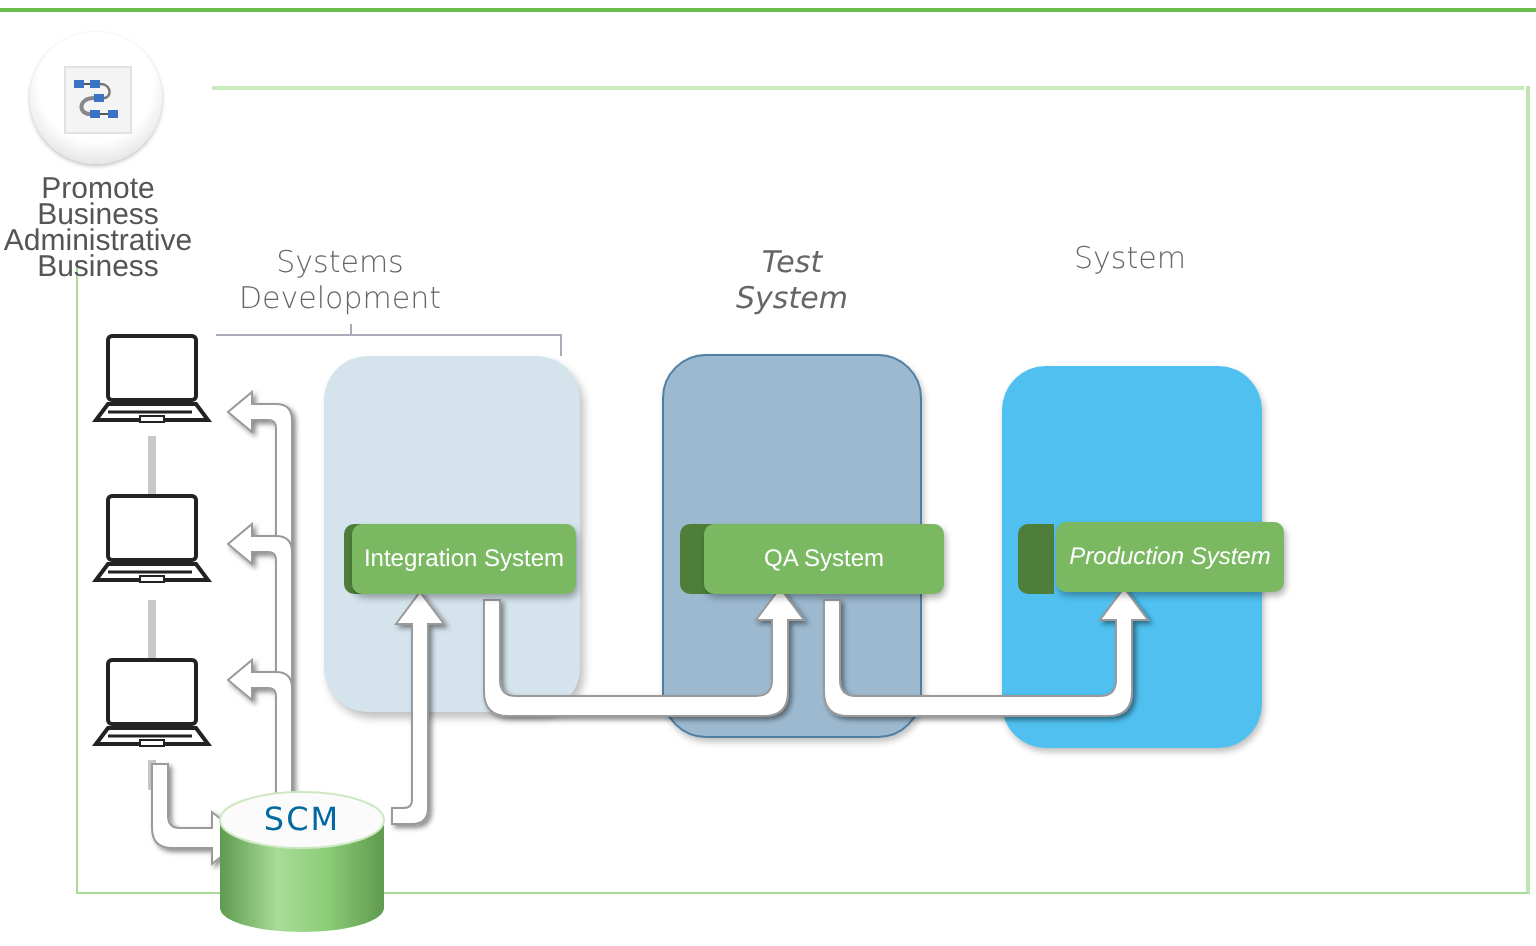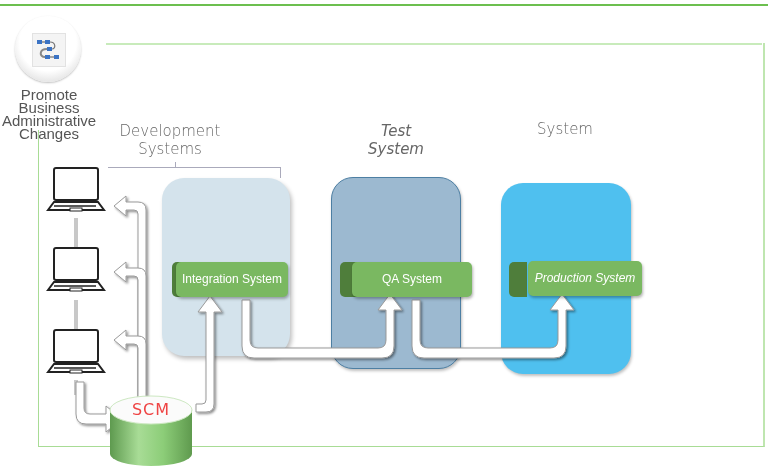--- a/index.html
+++ b/index.html
@@ -15,21 +15,21 @@
   .bracket{position:absolute;left:108px;top:167px;width:172px;height:10px;border-top:1px solid #aab;border-right:1px solid #aab;}
   .bracket-tick{position:absolute;left:67px;top:-6px;width:1px;height:6px;background:#aab;}
   .env{position:absolute;border-radius:22px;}
   .env-dev{left:162px;top:178px;width:128px;height:178px;background:#d4e3ec;box-shadow:2px 3px 4px rgba(0,0,0,.25);}
   .env-test{left:331px;top:177px;width:128px;height:190px;background:#9cb9d0;border:1px solid #4d7fa3;box-shadow:1px 2px 3px rgba(0,0,0,.25);}
   .env-prod{left:501px;top:183px;width:130px;height:191px;background:#4fc0ef;box-shadow:1px 2px 3px rgba(0,0,0,.25);}
   .sysbox{position:absolute;height:35px;background:#7ab861;border-radius:5px;color:#fff;font-size:12px;line-height:35px;text-align:center;box-shadow:1px 2px 3px rgba(0,0,0,.3);}
   .sysbox-side{position:absolute;height:35px;width:18px;background:#4f7e3b;border-radius:5px 0 0 5px;}
   .laptop{position:absolute;width:60px;height:54px;}
   .scm{position:absolute;left:108px;top:390px;width:86px;height:80px;}
-  .scm-label{position:absolute;left:0;top:10px;width:86px;text-align:center;font-size:16px;color:#ef4444;letter-spacing:1px;font-family:"DejaVu Sans",sans-serif;}
+  .scm-label{position:absolute;left:0;top:10px;width:86px;text-align:center;font-size:16px;color:#0369a1;letter-spacing:1px;font-family:"DejaVu Sans",sans-serif;}
   svg.arrows{position:absolute;left:0;top:0;}
 </style>
 </head>
 <body>
 
 <div class="topbar"></div>
 <div class="frame"></div>
 <div class="frame-left-cover"></div>
 <div class="frame-top"></div>
 
@@ -44,26 +44,26 @@
       <path d="M14 15 C6 15 6 23 12 23" stroke="#888" fill="none" stroke-width="2"></path>
       <rect x="12" y="21" width="5" height="4" fill="#3b73c4"></rect>
       <rect x="21" y="21" width="5" height="4" fill="#3b73c4"></rect>
       <line x1="17" y1="23" x2="21" y2="23" stroke="#555" stroke-width="1"></line>
     </svg>
   </div>
 </div>
 <div class="badge-label">
   <div>Promote Business</div>
   <div>Administrative</div>
-  <div>Changes</div>
+  <div>Business</div>
 </div>
 
 <div class="sec-label" style="left:108px;top:122px;width:124px;">
+  <div>Systems</div>
   <div>Development</div>
-  <div>Systems</div>
 </div>
 <div class="bracket">
     <div class="bracket-tick"></div>
   </div>
 
 <div class="sec-label" style="left:350px;top:122px;width:92px;font-style:italic;">
   <div>Test</div>
   <div>System</div>
 </div>
 <div class="sec-label" style="left:510px;top:120px;width:110px;">

